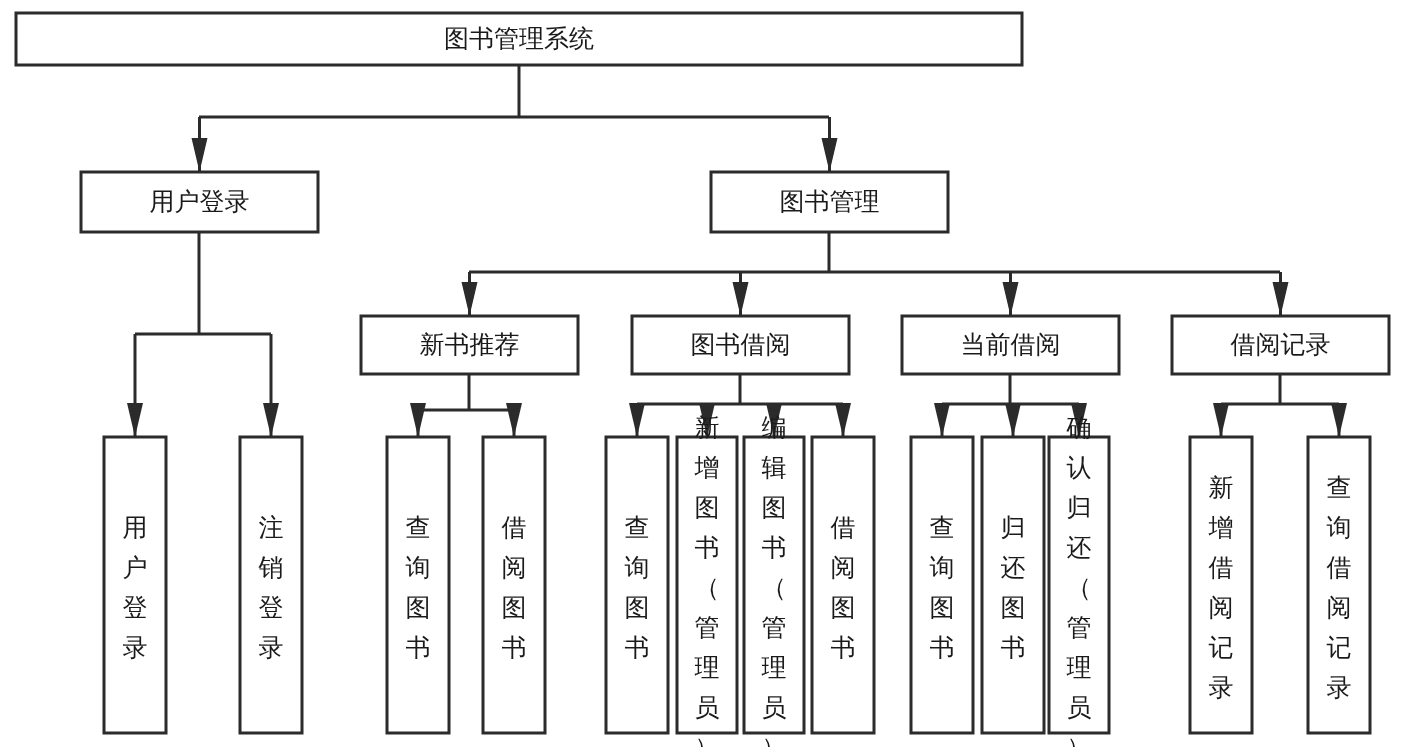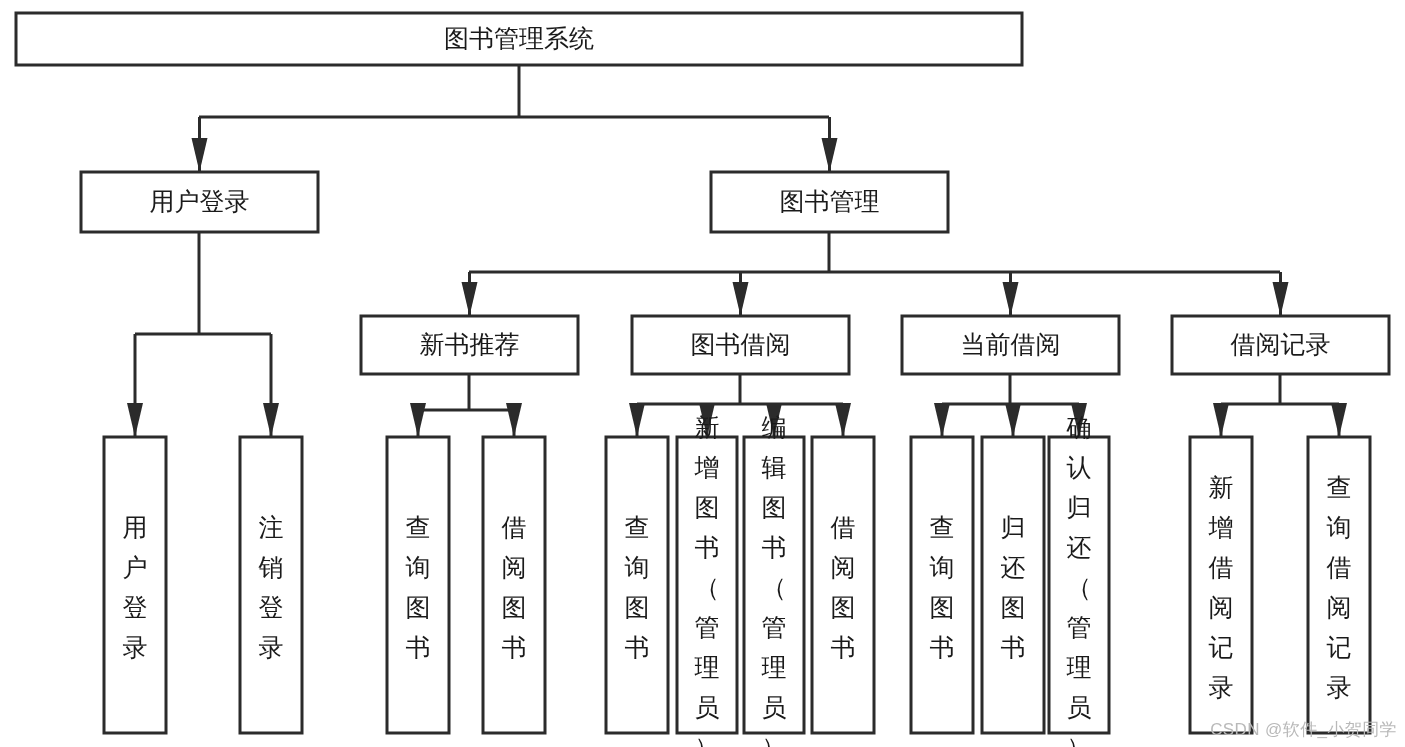--- a/index.html
+++ b/index.html
@@ -203,14 +203,13 @@
         <g>
           <rect x="1190" y="437" width="62" height="296" class="node-rect"></rect>
           <text x="1221" y="496.2" class="node-label-vert"><tspan x="1221" dy="0">新</tspan><tspan x="1221" dy="40">增</tspan><tspan x="1221" dy="40">借</tspan><tspan x="1221" dy="40">阅</tspan><tspan x="1221" dy="40">记</tspan><tspan x="1221" dy="40">录</tspan></text>
         </g>
         <g>
           <rect x="1308" y="437" width="62" height="296" class="node-rect"></rect>
           <text x="1339" y="496.2" class="node-label-vert"><tspan x="1339" dy="0">查</tspan><tspan x="1339" dy="40">询</tspan><tspan x="1339" dy="40">借</tspan><tspan x="1339" dy="40">阅</tspan><tspan x="1339" dy="40">记</tspan><tspan x="1339" dy="40">录</tspan></text>
         </g>
       </g>
   </svg>
-  <div class="watermark">CSDN @软件_小贺同学</div>
 </div>
 
 </body></html>

